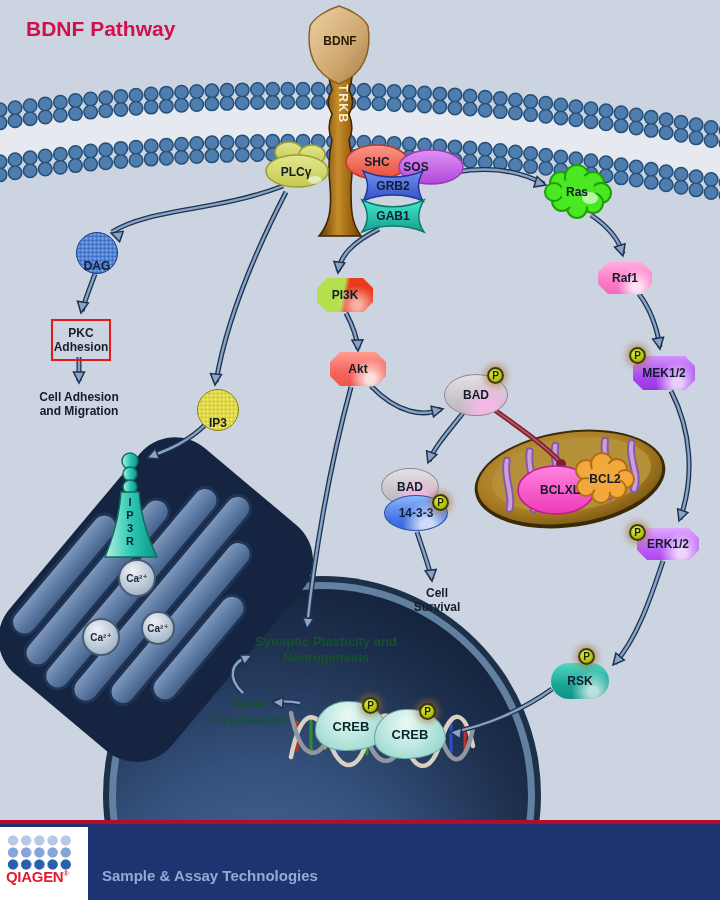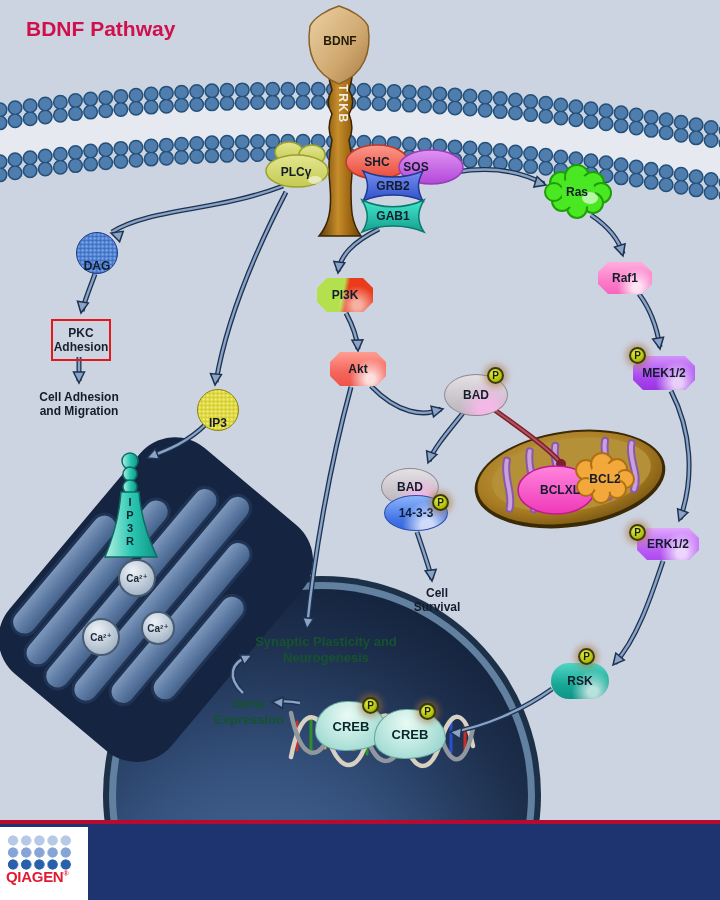--- a/index.html
+++ b/index.html
@@ -434,14 +434,15 @@
 <div id="rule"></div>
 <div id="fbar"></div>
 <div id="lbox">
   <div class="dotrow" style="top:8px;background-image:radial-gradient(circle 5.2px at 6px 5.5px,#b6c9e6 4.8px,transparent 5.4px);"></div>
   <div class="dotrow" style="top:20px;background-image:radial-gradient(circle 5.2px at 6px 5.5px,#86a5d6 4.8px,transparent 5.4px);"></div>
   <div class="dotrow" style="top:32px;background-image:radial-gradient(circle 5.2px at 6px 5.5px,#2760ac 4.8px,transparent 5.4px);"></div>
 </div>
 <div id="qiagen">
   <span>QIAGEN</span><sup>®</sup>
 </div>
+<div id="tagline">Sample &amp; Assay Technologies</div>
 
 </div>
 
 </body></html>

